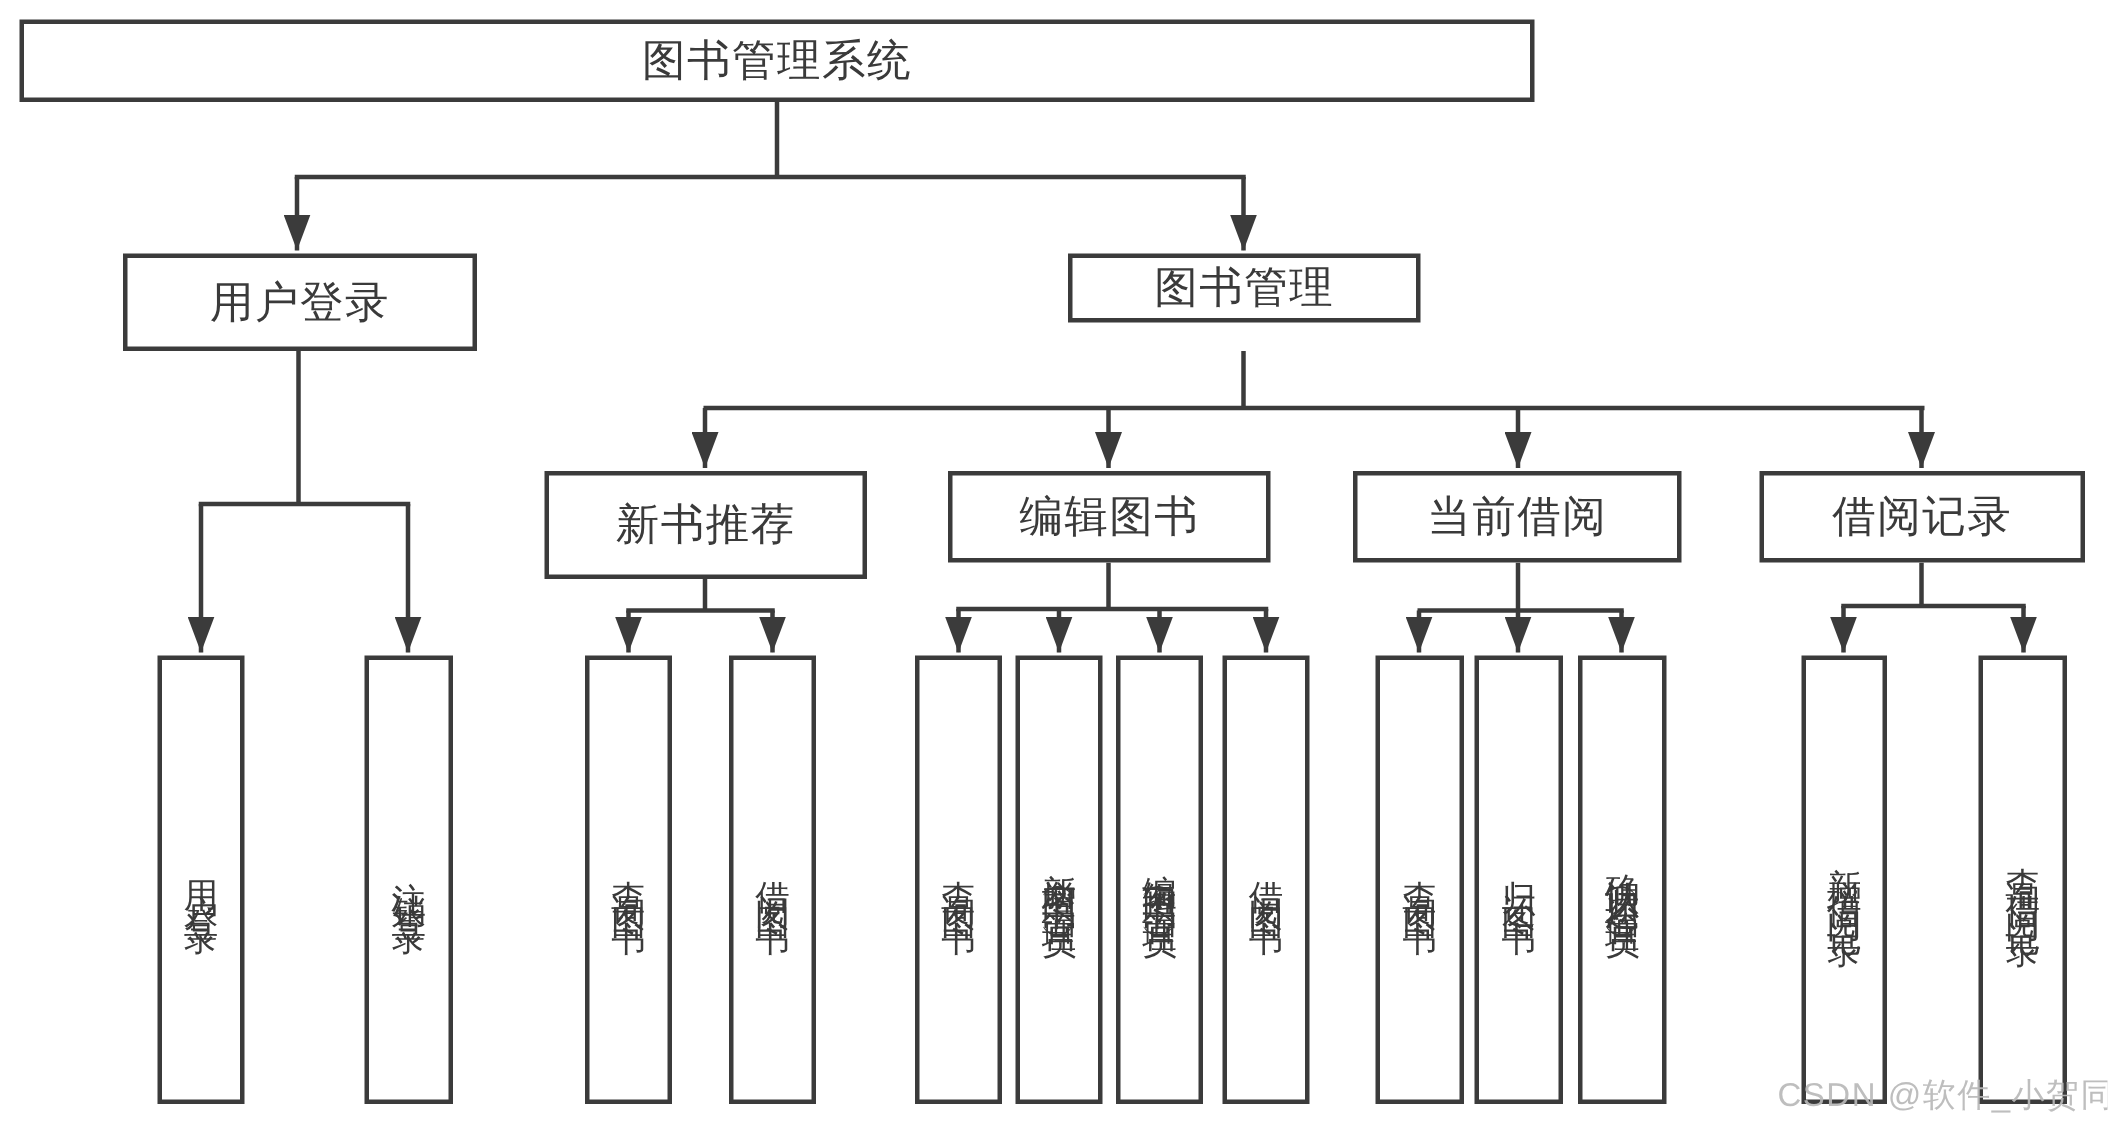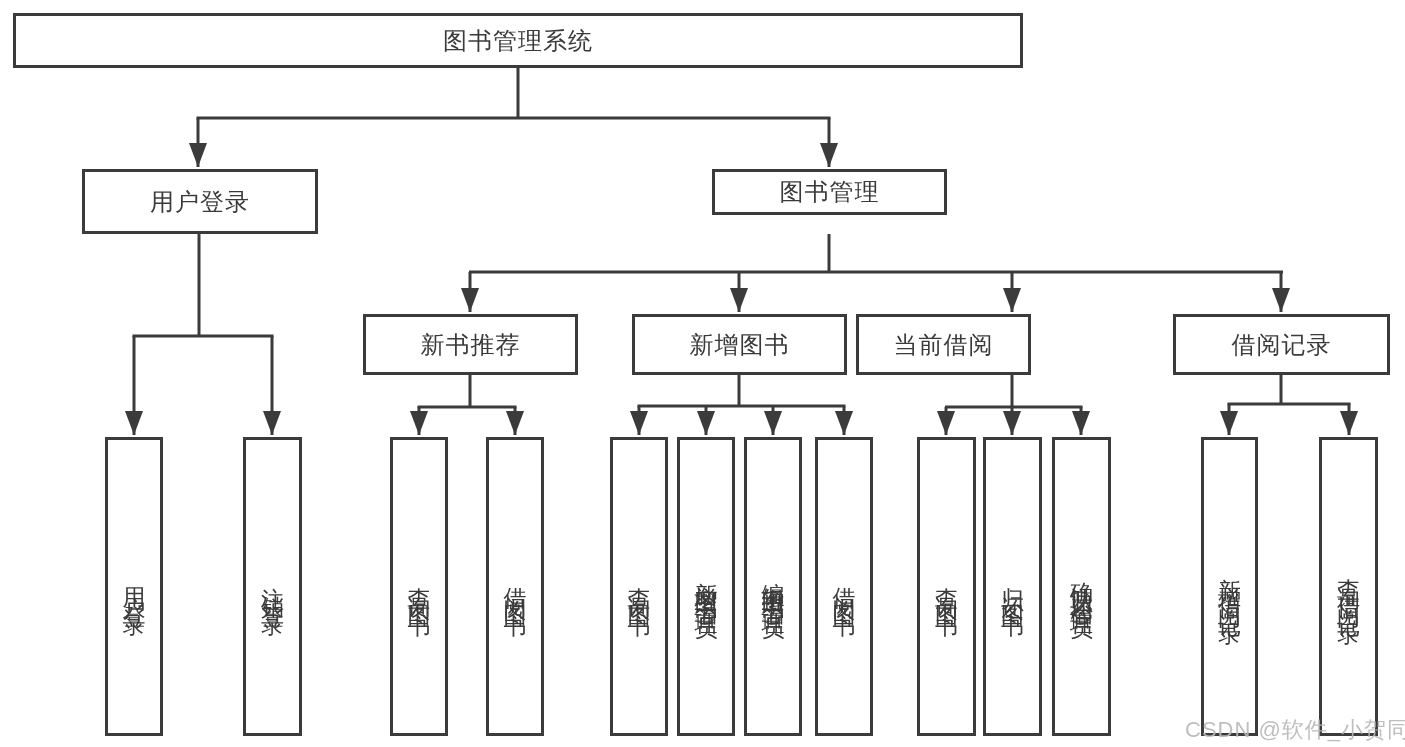--- a/index.html
+++ b/index.html
@@ -14,21 +14,21 @@
     font-family:"Liberation Sans","DejaVu Sans",sans-serif;
   }
   #connectors{position:absolute;left:0;top:0;width:1405px;height:747px;}
   .box{
     position:absolute;box-sizing:border-box;
     border:3px solid var(--line);
     background:var(--box-bg);
     display:flex;align-items:center;justify-content:center;
     color:var(--text);
   }
-  .h{font-size:24px;letter-spacing:1px;white-space:nowrap;}
+  .h{font-size:29px;letter-spacing:1px;white-space:nowrap;}
   .leaf{top:437px;height:299px;}
   .v span{
     writing-mode:vertical-rl;
     font-size:23px;
     letter-spacing:9px;
     line-height:1;
     color:var(--text);
   }
   .v.long span{letter-spacing:5px;}
   .watermark{
@@ -95,27 +95,27 @@
   <span>图书管理系统</span>
 </div>
 
 <div class="box h" style="left:82px;top:169px;width:236px;height:65px">
   <span>用户登录</span>
 </div>
 <div class="box h" style="left:712px;top:169px;width:235px;height:46px">
   <span>图书管理</span>
 </div>
 
-<div class="box h" style="left:363px;top:314px;width:215px;height:61px">
+<div class="box h" style="left:363px;top:314px;width:215px;height:72px">
   <span>新书推荐</span>
 </div>
 <div class="box h" style="left:632px;top:314px;width:215px;height:61px">
-  <span>新增图书</span>
+  <span>编辑图书</span>
 </div>
-<div class="box h" style="left:856px;top:314px;width:175px;height:61px">
+<div class="box h" style="left:902px;top:314px;width:219px;height:61px">
   <span>当前借阅</span>
 </div>
 <div class="box h" style="left:1173px;top:314px;width:217px;height:61px">
   <span>借阅记录</span>
 </div>
 
 <div class="box leaf v" style="left:105px;width:58px">
   <span>用户登录</span>
 </div>
 <div class="box leaf v" style="left:243px;width:59px">

